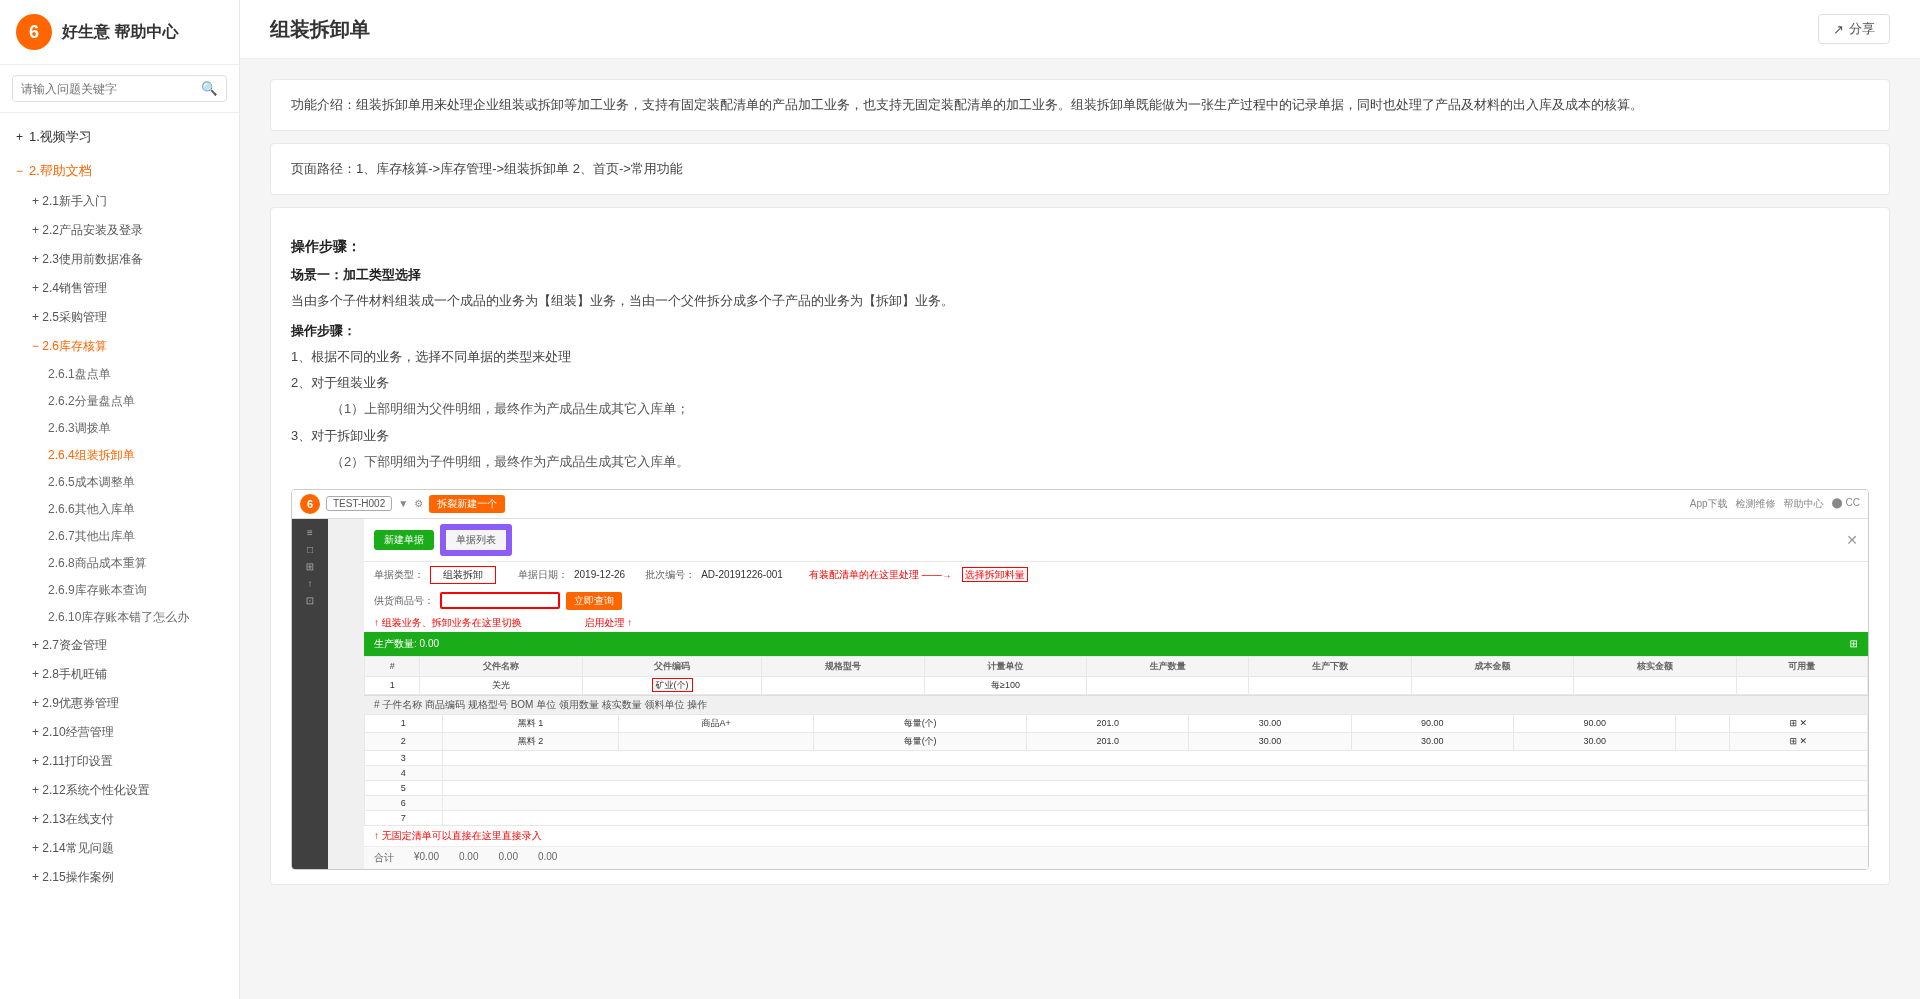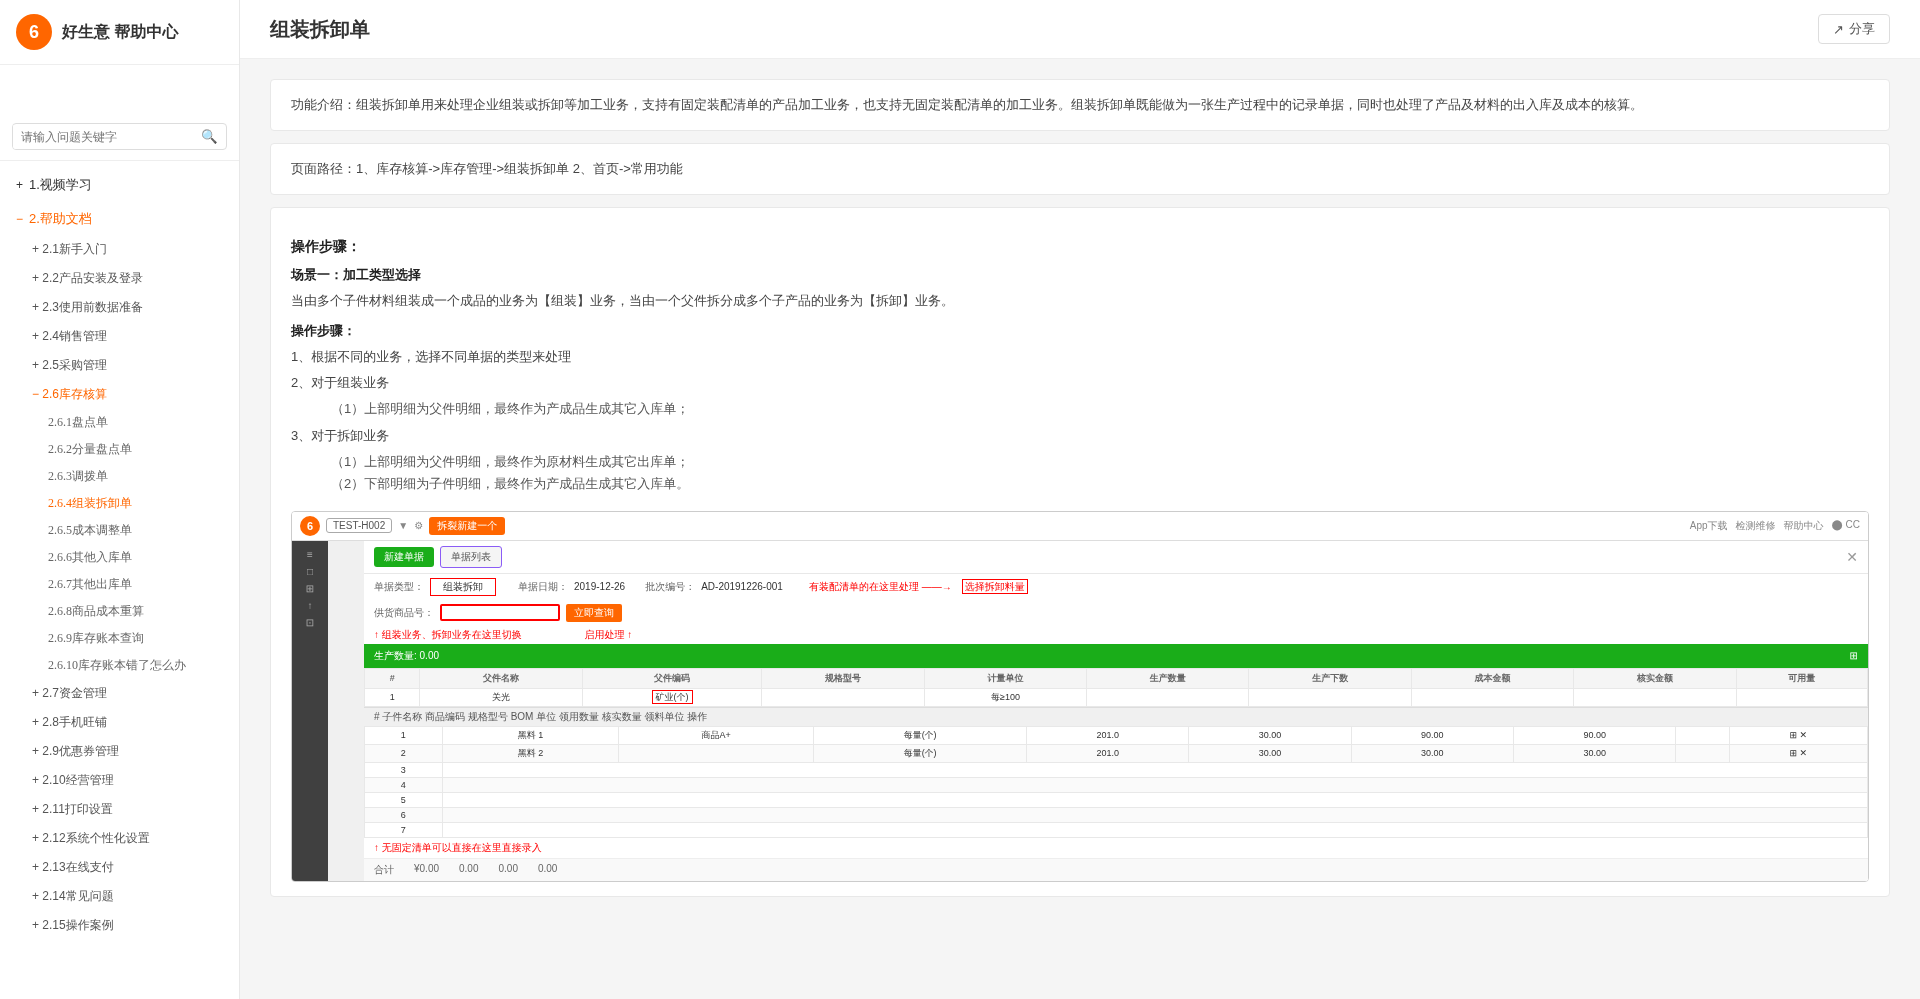--- a/index.html
+++ b/index.html
@@ -39,21 +39,20 @@
       padding: 10px 12px;
       border-bottom: 1px solid #eee;
     }
     #search-box {
       display: flex;
       align-items: center;
       border: 1px solid #ddd;
       border-radius: 4px;
       overflow: hidden;
       background: #fff;
-      margin-top: 48px;
     }
     #search-input {
       border: none; outline: none;
       padding: 5px 8px;
       font-size: 12px;
       flex: 1;
       color: #999;
     }
     #search-icon-btn {
       padding: 5px 8px;
@@ -93,21 +92,20 @@
       color: #555;
       cursor: pointer;
     }
     .nav-sub-item.active { color: #f60; font-weight: 500; }
     .nav-sub-sub-items { padding-left: 0; }
     .nav-sub-sub-item {
       padding: 5px 16px 5px 48px;
       font-size: 12px;
       color: #666;
       cursor: pointer;
-      font-family: Liberation Serif, serif;
     }
     .nav-sub-sub-item.active { color: #f60; }
 
     
     #main {
       flex: 1;
       display: flex;
       flex-direction: column;
       overflow: hidden;
       background: #f5f5f5;
@@ -220,21 +218,21 @@
       padding: 5px 10px;
       display: flex;
       align-items: center;
       gap: 6px;
       font-size: 10px;
     }
     .ss-tab-active {
       background: #1aad19; color: #fff; padding: 3px 10px; border-radius: 3px; font-size: 10px;
     }
     .ss-tab {
-      background: #f5f5f5; color: #555; padding: 3px 10px; border-radius: 3px; font-size: 10px; border: 1px solid #8b5cf6;
+      background: #f5f5f5; color: #555; padding: 3px 10px; border-radius: 3px; font-size: 10px; border: 6px solid #8b5cf6;
     }
     .ss-field-row {
       display: flex; align-items: center; gap: 6px; padding: 4px 10px; font-size: 10px; flex-wrap: wrap;
     }
     .ss-label { color: #666; }
     .ss-value { color: #333; }
     .ss-input-box {
       border: 1px solid #ddd; padding: 1px 6px; border-radius: 2px; font-size: 10px; min-width: 80px;
     }
     .ss-red-box {
@@ -353,21 +351,20 @@
       <div class="section-title">操作步骤：</div>
 
       <div class="step-title">场景一：加工类型选择</div>
       <div class="step-item">当由多个子件材料组装成一个成品的业务为【组装】业务，当由一个父件拆分成多个子产品的业务为【拆卸】业务。</div>
 
       <div class="step-title" style="margin-top:10px;">操作步骤：</div>
       <div class="step-item">1、根据不同的业务，选择不同单据的类型来处理</div>
       <div class="step-item">2、对于组装业务</div>
       <div class="sub-step-paren">（1）上部明细为父件明细，最终作为产成品生成其它入库单；</div>
       <div class="step-item">3、对于拆卸业务</div>
-      <div class="sub-step-paren">（1）上部明细为父件明细，最终作为原材料生成其它出库单；</div>
       <div class="sub-step-paren">（2）下部明细为子件明细，最终作为产成品生成其它入库单。</div>
 
       <div class="screenshot-container">
         <div class="screenshot-inner" style="position:relative;">
 
           <div class="ss-topbar">
             <div class="ss-logo-circle">6</div>
             <span class="ss-test-badge">TEST-H002</span>
             <span style="font-size:10px;color:#888;">▼</span>
             <span style="font-size:10px;color:#888;">⚙</span>

